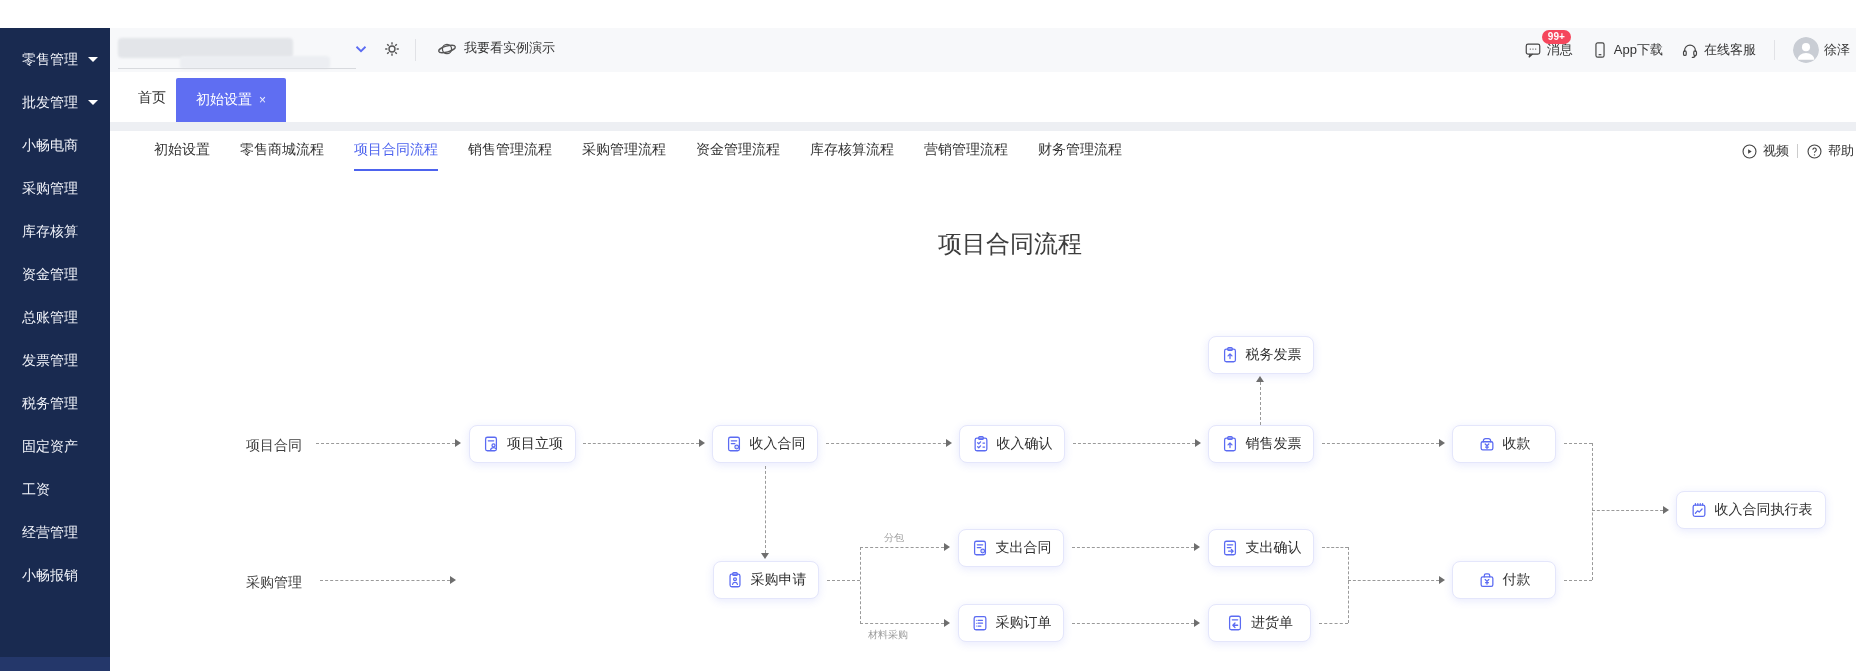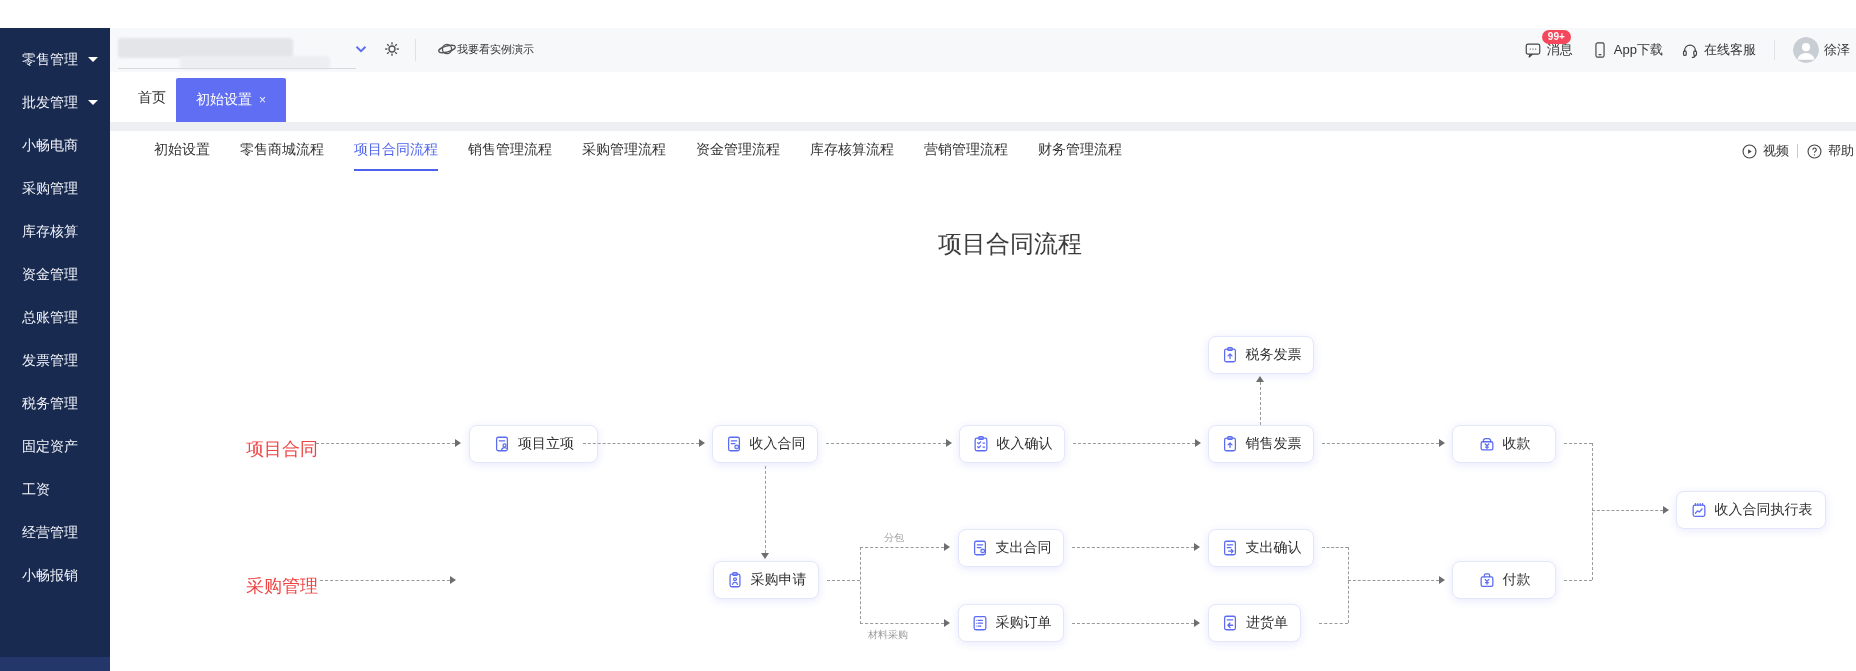--- a/index.html
+++ b/index.html
@@ -20,21 +20,21 @@
 
   
   .header { position:absolute; left:110px; top:28px; width:1746px; height:44px; background:#f7f8fa; }
   .blur1 { position:absolute; left:8px; top:10px; width:175px; height:20px; background:#e3e5e9; border-radius:4px; filter:blur(1px); }
   .blur2 { position:absolute; left:70px; top:28px; width:150px; height:13px; background:#eceef2; border-radius:4px; filter:blur(1px); }
   .search-underline { position:absolute; left:8px; top:40px; width:238px; height:1px; background:#d8dade; }
   .hicon { display:inline-flex; align-items:center; }
   .chevron-wrap { position:absolute; left:242px; top:12px; }
   .gear-wrap { position:absolute; left:272px; top:11px; }
   .hdr-div { position:absolute; top:11px; width:1px; height:22px; background:#e1e2e6; }
-  .demo-wrap { position:absolute; left:327px; top:11px; display:flex; align-items:center; font-size:11px; color:#333; cursor:pointer; }
+  .demo-wrap { position:absolute; left:327px; top:11px; display:flex; align-items:flex-start; gap:7px; font-size:13px; color:#333; cursor:pointer; }
   .right-cluster { position:absolute; right:6px; top:0; height:44px; display:flex; align-items:center; gap:18px; font-size:13px; color:#333; }
   .rc-item { display:flex; align-items:center; gap:5px; cursor:pointer; position:relative; }
   .badge { position:absolute; top:-11px; left:18px; background:#f5465c; color:#fff; font-size:10px; line-height:14px; padding:0 6px; border-radius:8px; font-weight:bold; }
   .avatar { width:26px; height:26px; border-radius:50%; overflow:hidden; }
   .rc-divider { width:1px; height:20px; background:#e1e2e6; }
 
   
   .tabstrip { position:absolute; left:110px; top:72px; width:1816px; height:50px; background:#ffffff; }
   .tab-home { position:absolute; left:20px; top:0; height:50px; line-height:50px; font-size:14px; color:#333; padding:0 8px; cursor:pointer; }
   .tab-active { position:absolute; left:66px; top:6px; height:44px; width:110px; background:#5f6ef2; color:#fff; font-size:14px; display:flex; align-items:center; justify-content:center; gap:7px; cursor:pointer; border-radius:2px 2px 0 0; }
@@ -45,21 +45,21 @@
   .panel { position:absolute; left:118px; top:131px; width:1738px; height:540px; background:#fff; }
   .flowtabs { position:relative; height:40px; display:flex; align-items:stretch; gap:30px; padding-left:36px; font-size:14px; color:#333; }
   .ftab { display:flex; align-items:center; border-bottom:2px solid transparent; cursor:pointer; white-space:nowrap; }
   .ftab.active { color:#4d63ee; border-bottom-color:#4d63ee; }
   .ft-right { position:absolute; right:2px; top:0; height:40px; display:flex; align-items:center; gap:8px; font-size:13px; color:#333; }
   .ft-right .seg { display:flex; align-items:center; gap:5px; cursor:pointer; }
   .ft-div { width:1px; height:14px; background:#ccc; }
 
   
   .flow-title { position:absolute; left:860px; top:228px; width:300px; text-align:center; font-size:24px; color:#3d3d3d; }
-  .row-label { position:absolute; font-size:18px; color:#ef4444; }
+  .row-label { position:absolute; font-size:14px; color:#404040; }
   .edge-label { position:absolute; font-size:10px; color:#9b9b9b; }
   .node { position:absolute; height:38px; display:flex; align-items:center; justify-content:center; gap:7px;
           background:#fff; border:1px solid #e4e6fb; border-radius:8px;
           box-shadow:0 2px 8px rgba(91,107,242,.14); font-size:14px; color:#303030; cursor:pointer; white-space:nowrap; }
   .node .nicon { display:inline-flex; width:18px; height:18px; }
   .hline { position:absolute; border-top:1px dashed #9a9a9a; height:0; }
   .vline { position:absolute; border-left:1px dashed #9a9a9a; width:0; }
   .ar-r { position:absolute; width:0; height:0; border-left:6px solid #6e6e6e; border-top:4px solid transparent; border-bottom:4px solid transparent; }
   .ar-u { position:absolute; width:0; height:0; border-bottom:6px solid #6e6e6e; border-left:4px solid transparent; border-right:4px solid transparent; }
   .ar-d { position:absolute; width:0; height:0; border-top:6px solid #6e6e6e; border-left:4px solid transparent; border-right:4px solid transparent; }
@@ -235,21 +235,21 @@
     </div>
   </div>
 
   <div class="flow-title">项目合同流程</div>
 
   <div class="row-label" style="left:246px; top:437px">项目合同</div>
   <div class="row-label" style="left:246px; top:574px">采购管理</div>
   <div class="edge-label" style="left:884px; top:531px">分包</div>
   <div class="edge-label" style="left:868px; top:628px">材料采购</div>
 
-  <div class="node" style="left:469px; top:425px; width:129px">
+  <div class="node" style="left:469px; top:425px; width:107px">
     <span class="nicon">
         <svg width="18" height="18" viewBox="0 0 20 20" fill="none" stroke="#5b6bf2" stroke-width="1.4" stroke-linecap="round" stroke-linejoin="round">
           <rect x="4" y="2.5" width="12" height="15" rx="2"></rect>
           <path d="M7 6.5h6"></path>
           <circle cx="12.8" cy="11.6" r="1.7"></circle>
           <path d="M9.6 16.2c.3-1.4 1.5-2.3 3.2-2.3 1.2 0 2.3.5 2.9 1.4"></path>
         </svg>
       </span>
     <span>项目立项</span>
   </div>
@@ -361,21 +361,21 @@
         <svg width="18" height="18" viewBox="0 0 20 20" fill="none" stroke="#5b6bf2" stroke-width="1.4" stroke-linecap="round" stroke-linejoin="round">
           <rect x="3.5" y="3" width="13" height="14.5" rx="2"></rect>
           <path d="M7.8 7h5M7.8 10.2h5M7.8 13.4h3.2"></path>
           <circle cx="6" cy="7" r=".6" fill="#5b6bf2" stroke="none"></circle>
           <circle cx="6" cy="10.2" r=".6" fill="#5b6bf2" stroke="none"></circle>
           <circle cx="6" cy="13.4" r=".6" fill="#5b6bf2" stroke="none"></circle>
         </svg>
       </span>
     <span>采购订单</span>
   </div>
-  <div class="node" style="left:1208px; top:604px; width:93px">
+  <div class="node" style="left:1208px; top:604px; width:103px">
     <span class="nicon">
         <svg width="18" height="18" viewBox="0 0 20 20" fill="none" stroke="#5b6bf2" stroke-width="1.4" stroke-linecap="round" stroke-linejoin="round">
           <rect x="4" y="2.5" width="12" height="15" rx="2"></rect>
           <path d="M7 6.5h6"></path>
           <path d="M13 12.5H8M10 10l-2.4 2.5L10 15"></path>
         </svg>
       </span>
     <span>进货单</span>
   </div>
 

